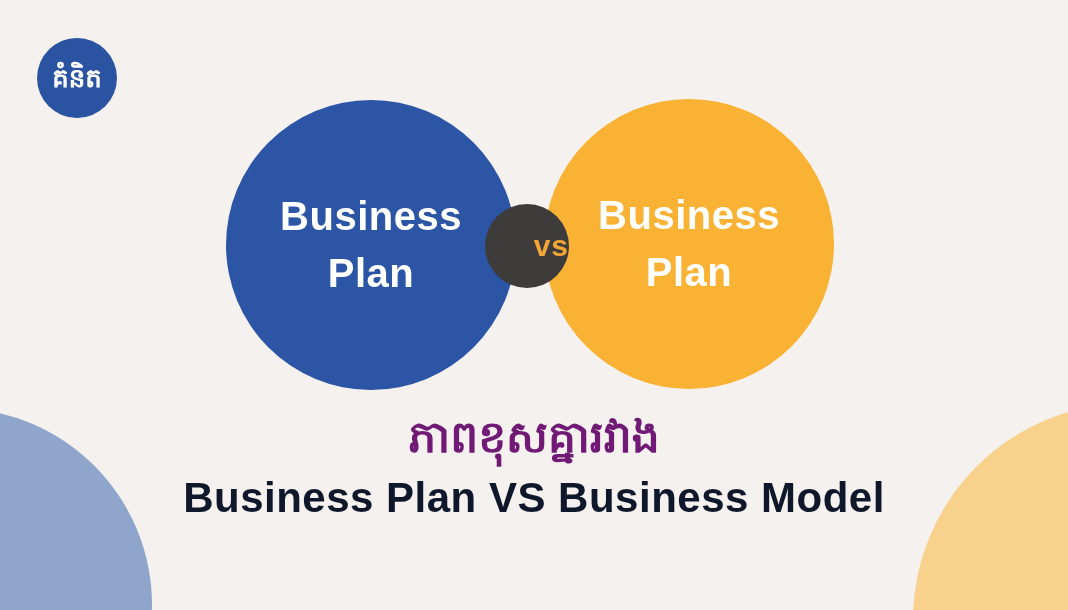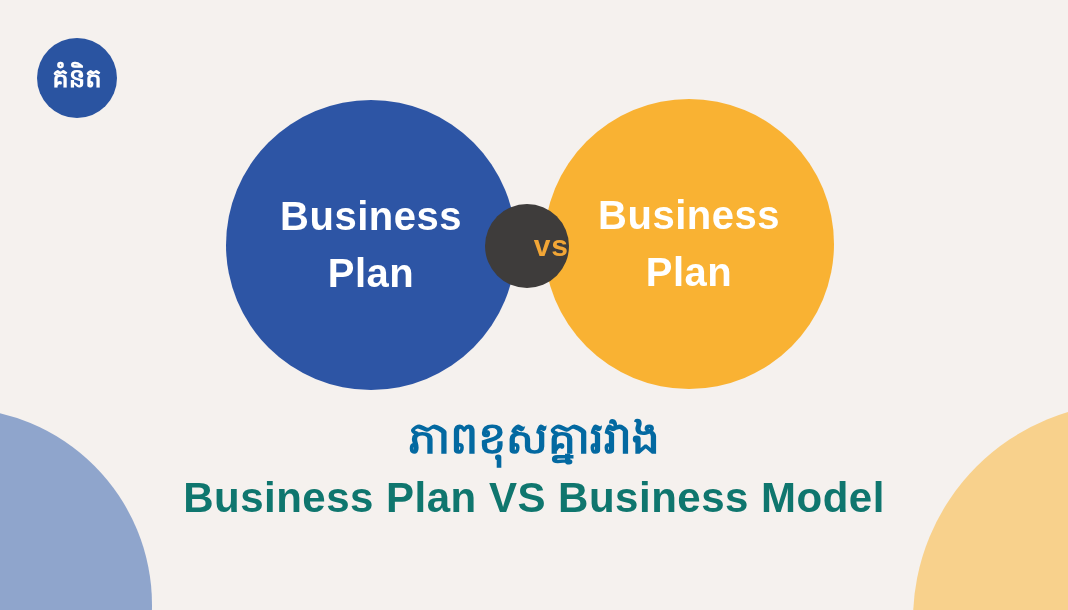--- a/index.html
+++ b/index.html
@@ -95,16 +95,16 @@
 
   <div class="circle big-circle model-circle" style="background: rgb(249, 178, 51);">
     <span class="line" style="color: rgb(255, 255, 255);">Business</span>
     <span class="line" style="color: rgb(255, 255, 255);">Plan</span>
   </div>
 
   <div class="circle vs-badge" style="background: rgb(62, 60, 59); justify-content: flex-end;">
     <span class="vs-label" style="color: rgb(242, 166, 54);">vs</span>
   </div>
 
-  <div class="caption caption-khmer" style="color: #0369a1;">ភាពខុសគ្នារវាង</div>
-  <div class="caption caption-english" style="color: #0f766e;">Business Plan VS Business Model</div>
+  <div class="caption caption-khmer" style="color: #701a75; font-family: Liberation Serif, serif;">ភាពខុសគ្នារវាង</div>
+  <div class="caption caption-english" style="color: #0f172a;">Business Plan VS Business Model</div>
 
 </div>
 
 </body></html>

